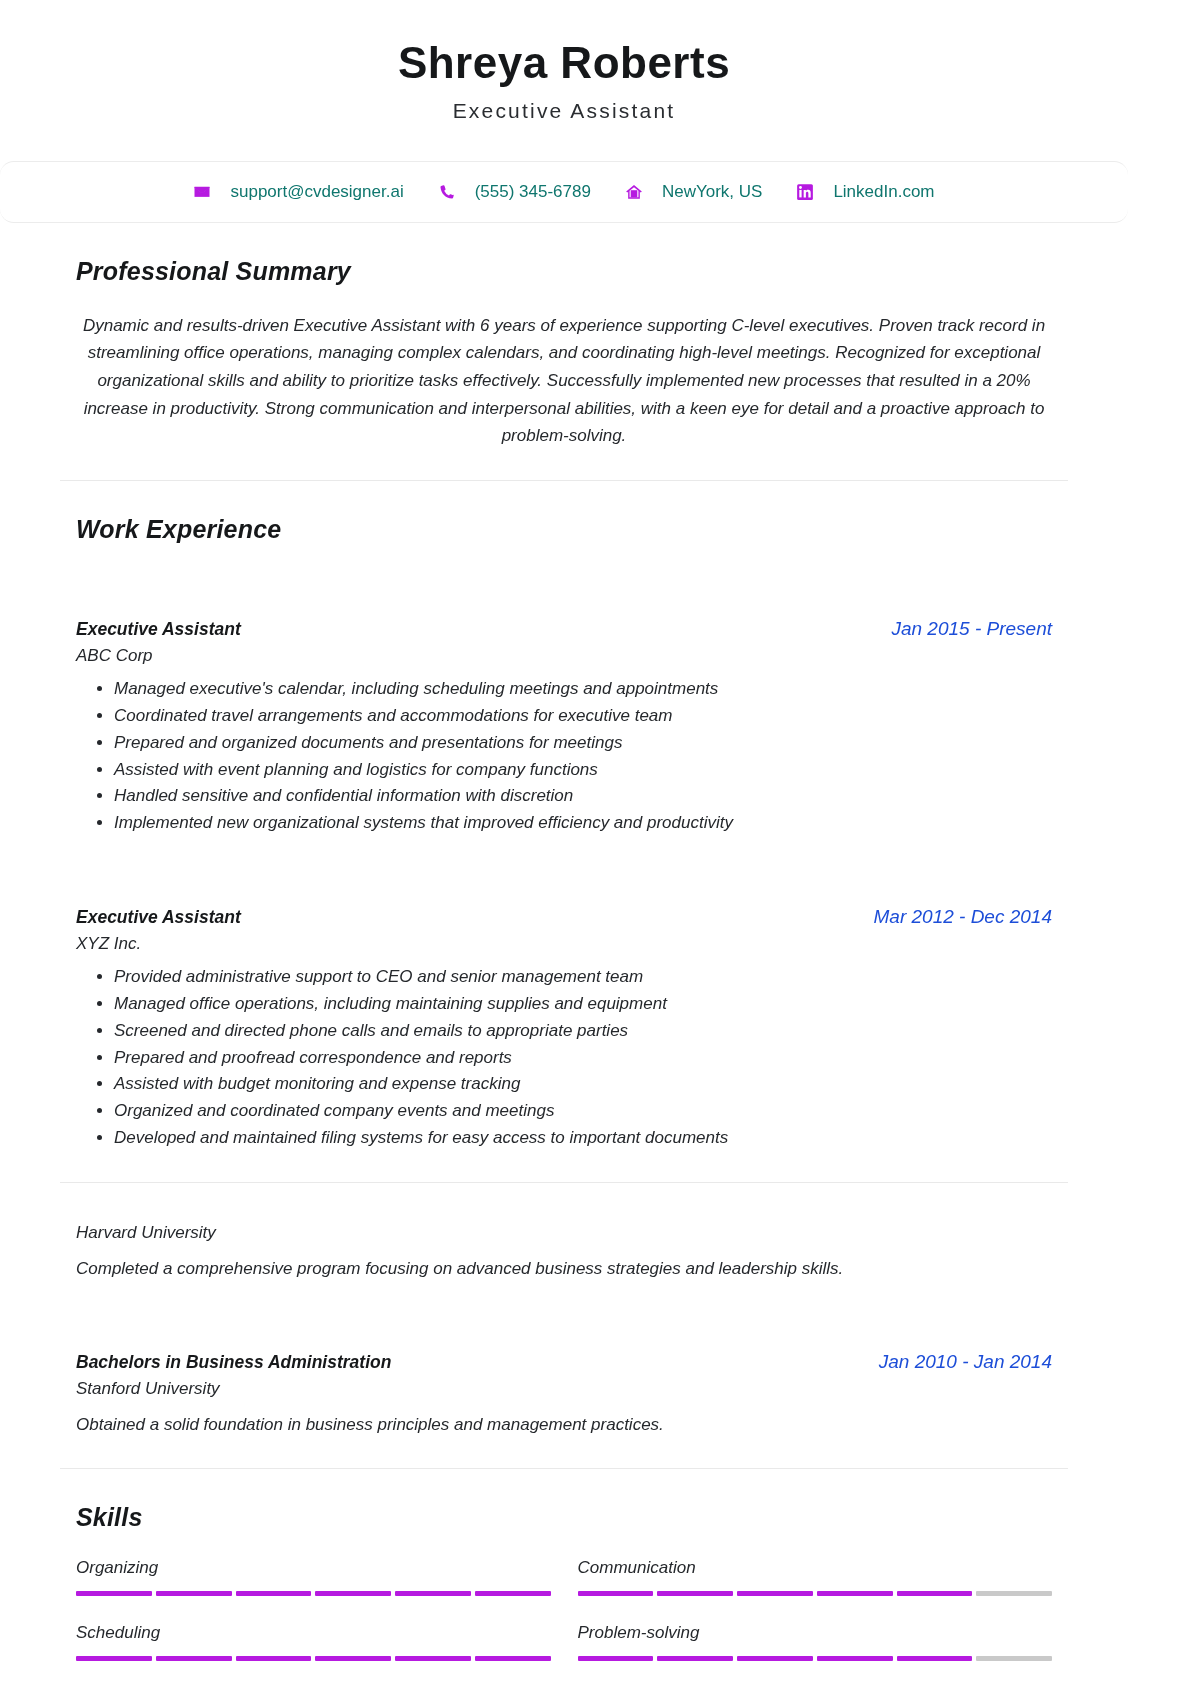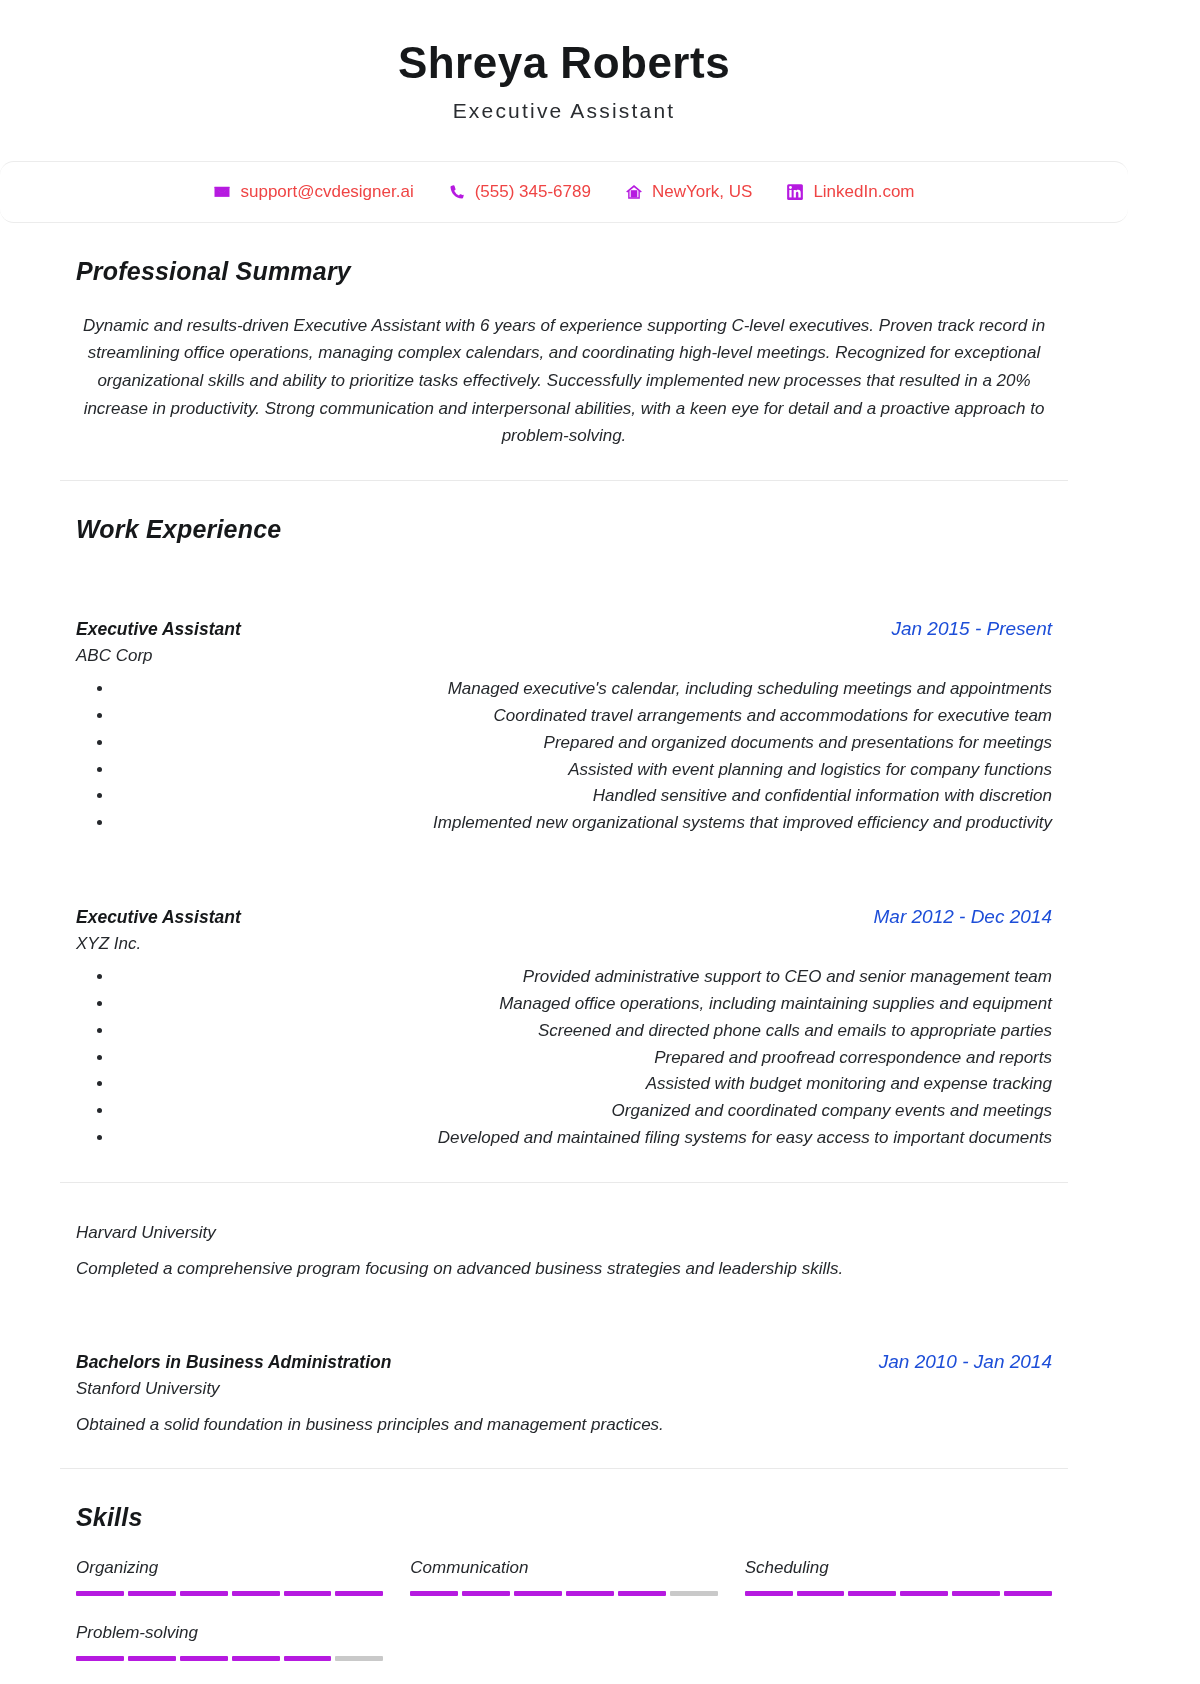--- a/index.html
+++ b/index.html
@@ -48,23 +48,23 @@
     padding: 20px 40px;
     display: flex;
     justify-content: center;
     align-items: center;
     gap: 34px;
     flex-wrap: wrap;
   }
   .contact-item {
     display: flex;
     align-items: center;
-    gap: 9px;
-    font-size: 17px;
-    color: #ef4444;
+    gap: 19px;
+    font-size: 17px;
+    color: #0f766e;
     white-space: nowrap;
   }
   .contact-item .ico {
     display: inline-flex;
     align-items: center;
     justify-content: center;
     width: 18px;
     height: 18px;
     flex: 0 0 18px;
   }
@@ -122,33 +122,32 @@
   }
   .entry-desc {
     font-size: 17px;
     color: #25282c;
     margin-top: 13px;
     line-height: 1.5;
   }
   .bullets {
     margin: 10px 0 0 0;
     padding-left: 38px;
-    text-align: right;
   }
   .bullets li {
     font-size: 17px;
     line-height: 1.52;
     color: #25282c;
     margin-bottom: 1px;
   }
 
   
   .skills-grid {
     display: grid;
-    grid-template-columns: 1fr 1fr 1fr;
+    grid-template-columns: 1fr 1fr;
     column-gap: 48px;
     row-gap: 30px;
     gap: 27px;
   }
   .skill { }
   .skill-label {
     font-size: 17px;
     color: #25282c;
     margin-bottom: 13px;
   }

